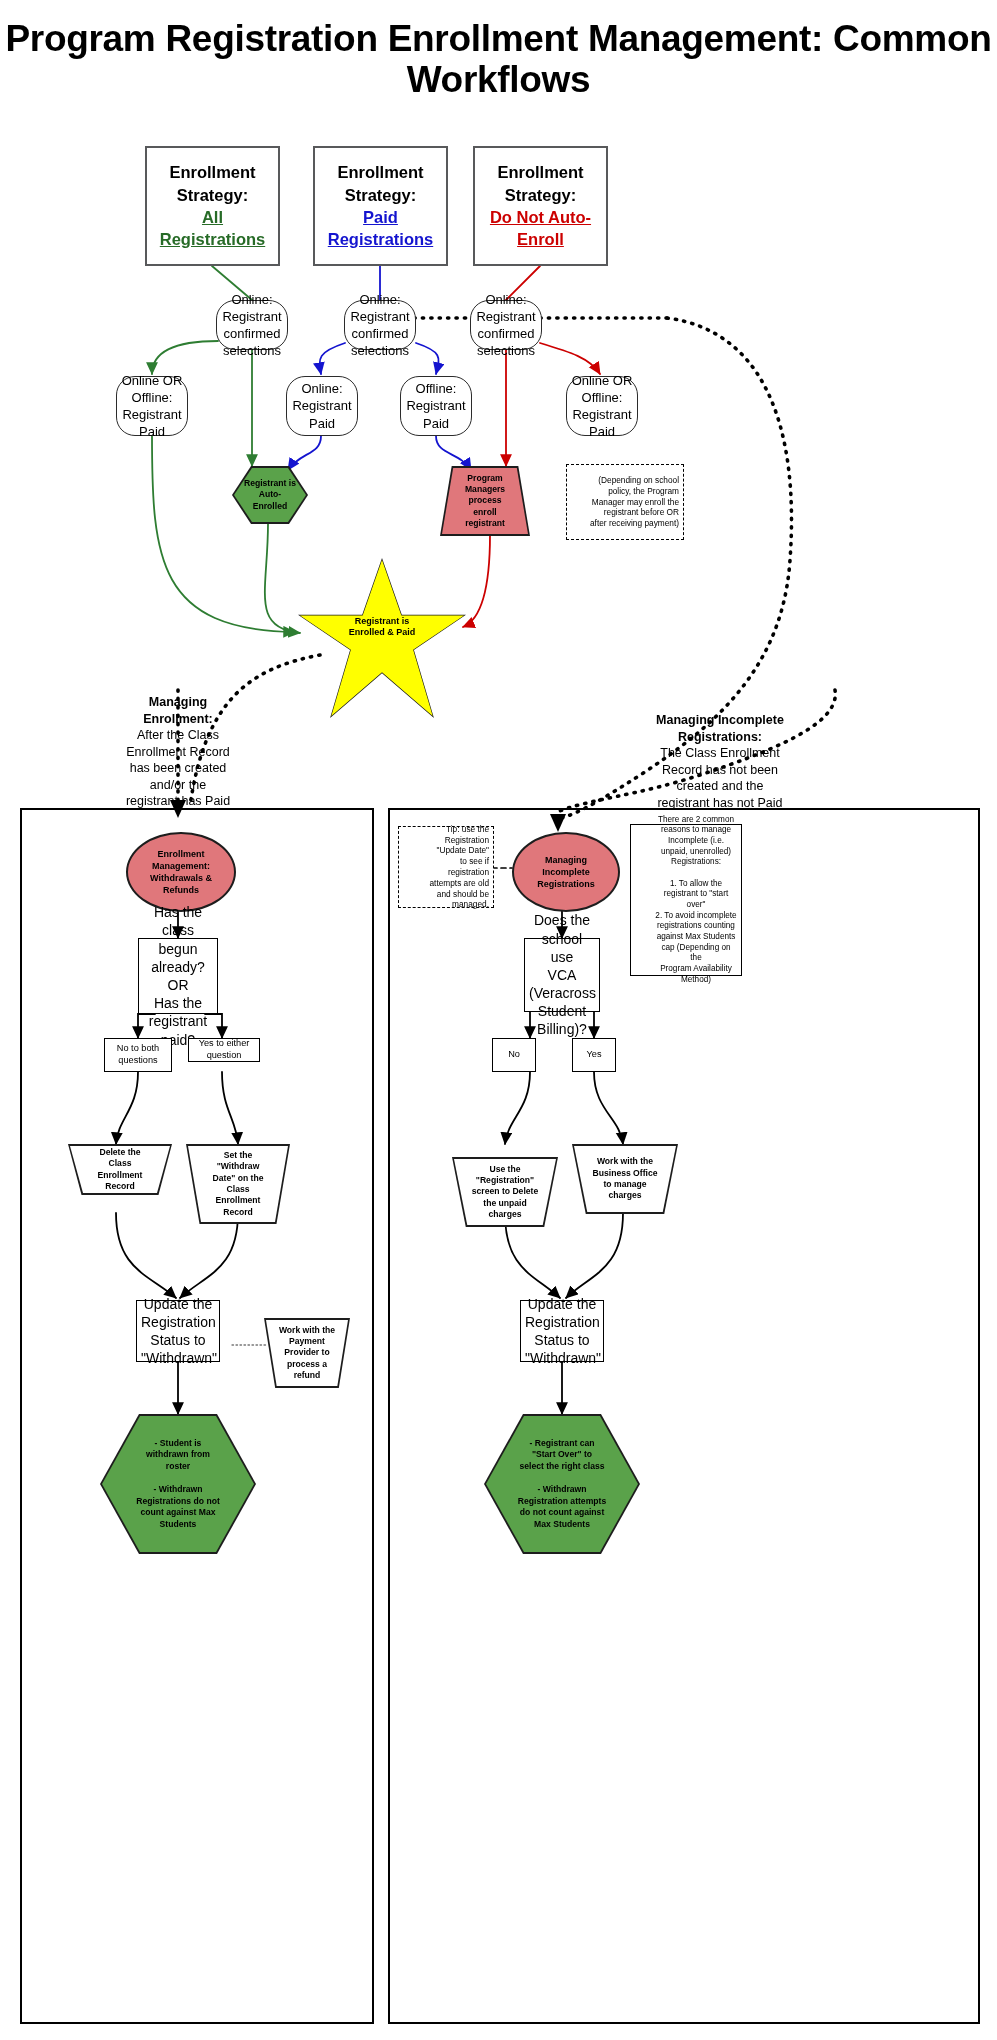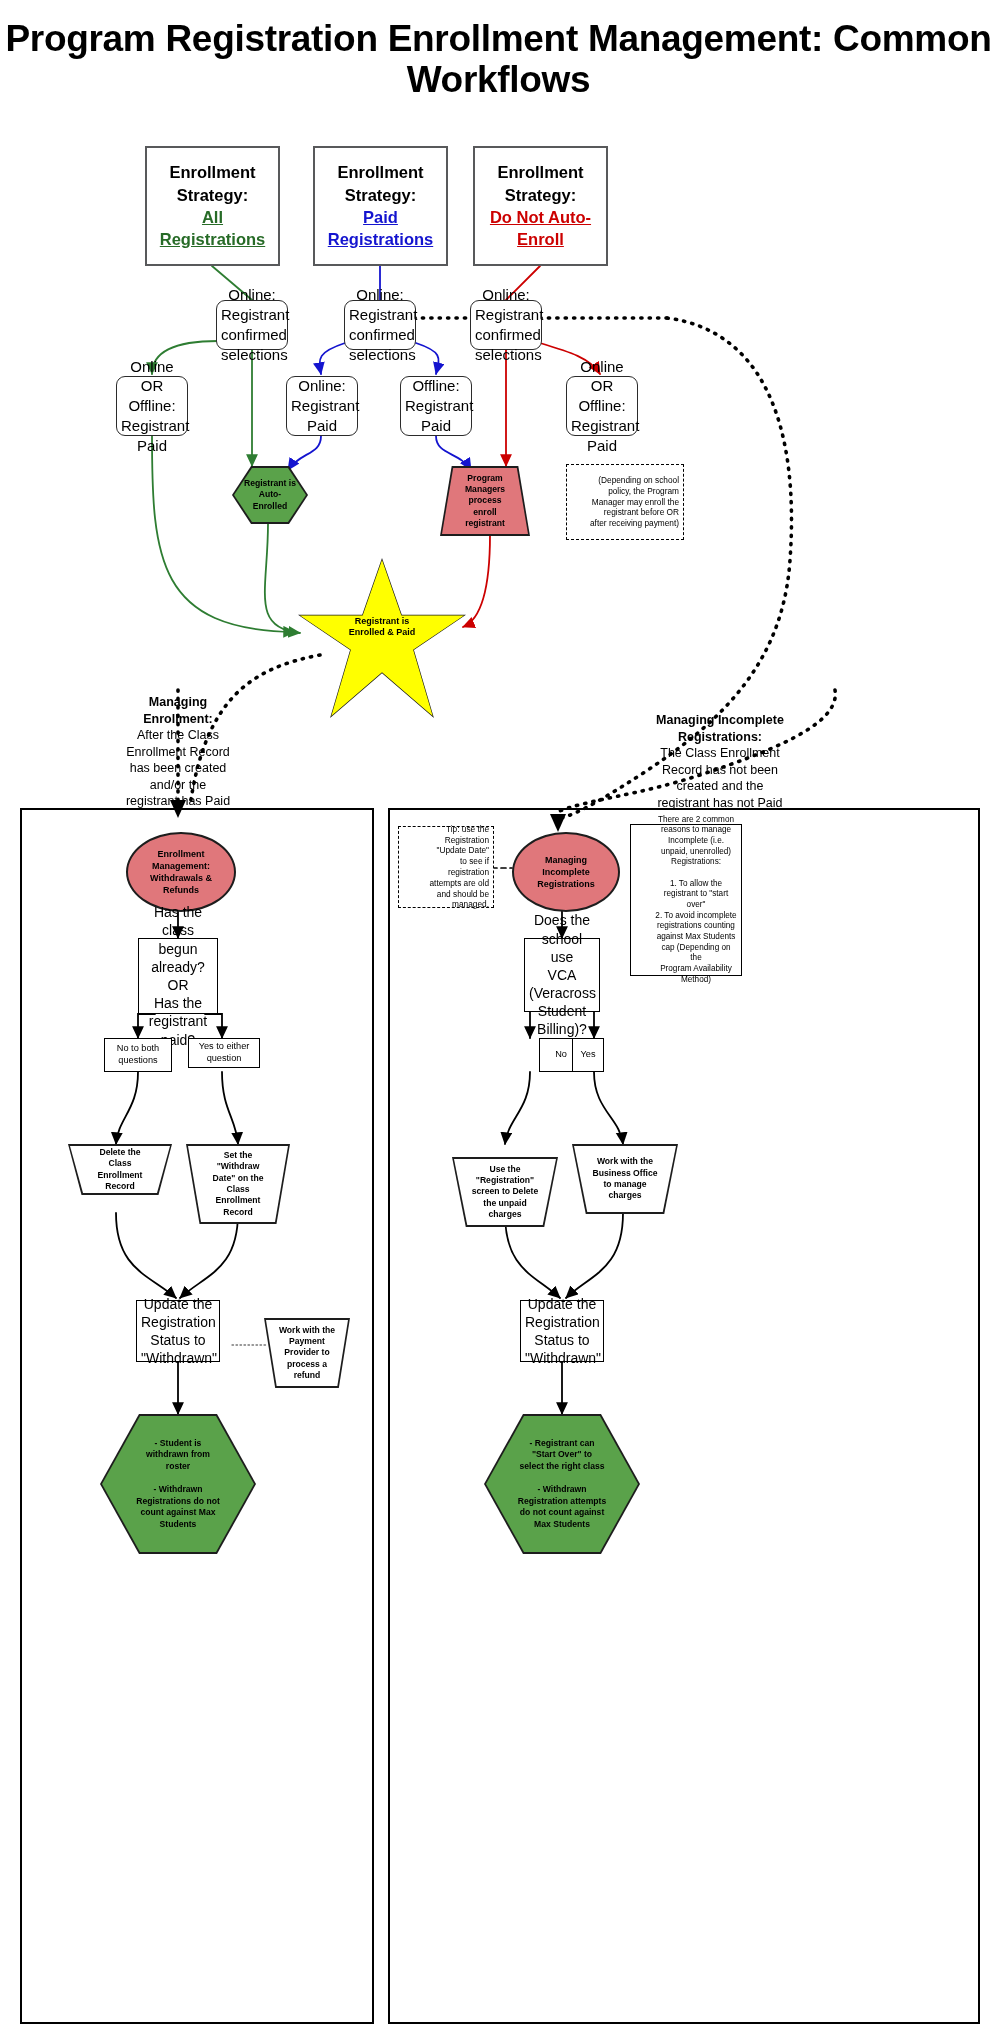--- a/index.html
+++ b/index.html
@@ -14,21 +14,21 @@
         font-size:37px;font-weight:bold;line-height:1.12;letter-spacing:-0.3px;}
 
   
   .strategy{border:2px solid #58595b;background:#fff;font-size:16.5px;font-weight:bold;line-height:1.35;}
   .strategy .st-sub{display:block;text-decoration:underline;}
   .st-green{color:#276b27;}
   .st-blue{color:#1414cf;}
   .st-red{color:#cc0000;}
 
   
-  .rbox{border:1.6px solid #2b2b2b;border-radius:9px;background:#fff;font-size:15px;line-height:1.32;}
+  .rbox{border:1.6px solid #2b2b2b;border-radius:19px;background:#fff;font-size:13px;line-height:1.32;}
 
   
   .sqbox{border:1.6px solid #000;background:#fff;font-size:14px;line-height:1.3;}
   .sqbox.small{font-size:9.2px;}
 
   
   .dashbox{border:1.7px dashed #000;background:#fff;font-size:8.3px;line-height:1.3;text-align:right;}
   .hexwrap{position:absolute;}
   .hexwrap .border{position:absolute;inset:0;background:#1d1d1d;
        clip-path:polygon(25% 0%,75% 0%,100% 50%,75% 100%,25% 100%,0% 50%);}
@@ -286,21 +286,21 @@
 already? OR
 Has the
 registrant
 paid?</div>
   </div>
 
   <div class="node sqbox small" style="left:104px;top:1038px;width:68px;height:34px;">
     <div class="inner">No to both
 questions</div>
   </div>
-  <div class="node sqbox small" style="left:188px;top:1038px;width:72px;height:30px;">
+  <div class="node sqbox small" style="left:188px;top:1038px;width:72px;height:24px;">
     <div class="inner">Yes to either
 question</div>
   </div>
 
   <div class="trapwrap trap-white trap-inv" style="left:68px;top:1144px;width:104px;height:51px;">
     <div class="border"></div>
     <div class="fill">
       <div class="inner">Delete the
 Class
 Enrollment
@@ -387,24 +387,24 @@
 
   <div class="node sqbox" style="left:524px;top:938px;width:76px;height:74px;">
     <div class="inner">Does the
 school use
 VCA
 (Veracross
 Student
 Billing)?</div>
   </div>
 
-  <div class="node sqbox small" style="left:492px;top:1038px;width:44px;height:34px;margin-left:47px;">
+  <div class="node sqbox small" style="left:492px;top:1038px;width:44px;height:34px;">
     <div class="inner">No</div>
   </div>
-  <div class="node sqbox small" style="left:572px;top:1038px;width:32px;height:34px;">
+  <div class="node sqbox small" style="left:572px;top:1038px;width:44px;height:34px;">
     <div class="inner">Yes</div>
   </div>
 
   <div class="trapwrap trap-white trap-inv" style="left:452px;top:1144px;width:106px;height:70px;margin-top:13px;">
     <div class="border"></div>
     <div class="fill">
       <div class="inner">Use the
 "Registration"
 screen to Delete
 the unpaid

